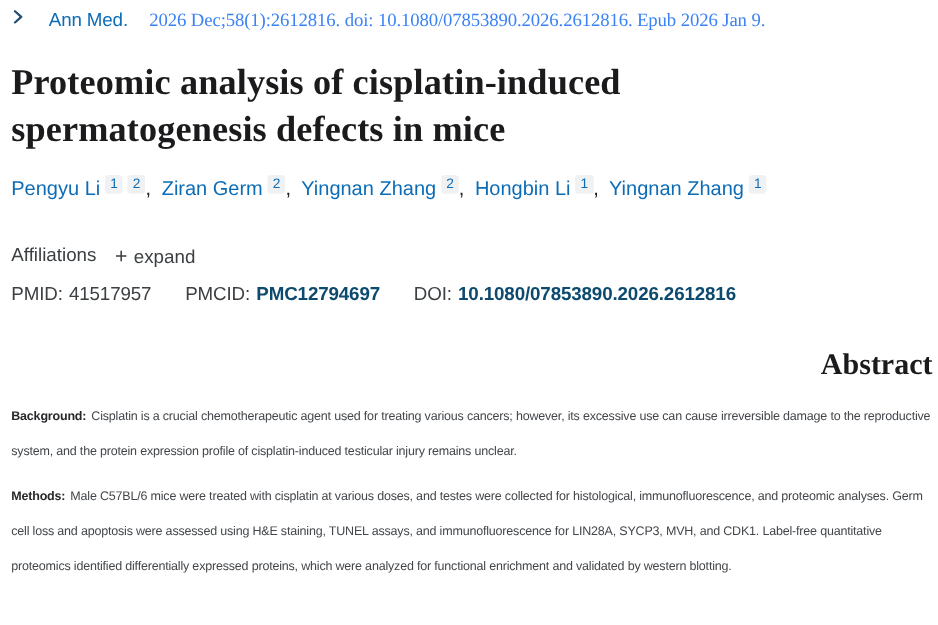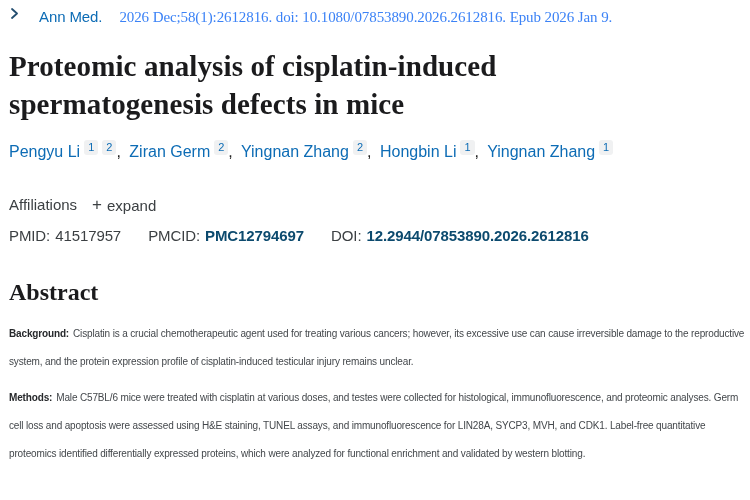--- a/index.html
+++ b/index.html
@@ -53,21 +53,21 @@
   
   .ids { margin:11px 0 0 0; display:flex; font-size:15px; line-height:19px; color:#3c4043; letter-spacing:-0.1px; }
   .ids .group { margin-right:27px; }
   .ids .label { margin-right:5px; }
   .id-link { color:#0c4a6e; text-decoration:none; cursor:pointer;font-weight:bold; }
 
   
   h2.abstract-h {
     margin:32px 0 0 0;
     font-family:"Liberation Serif", serif;
-    font-size:24px; line-height:30px; font-weight:700; color:#1b1b1d;
+    font-size:24px; line-height:30px; font-weight:700; color:#1b1b1d;text-align:right;
   }
   p.para {
     margin:13px 0 0 0; max-width:744px;
     font-size:10px; line-height:28px; letter-spacing:-0.15px;
     color:#43474b;
   }
   p.para.second { margin-top:8px; }
   p.para b { color:#26282b; font-weight:700; margin-right:4px; }
 </style>
 </head>
@@ -104,21 +104,21 @@
   </div>
 
   <div class="ids">
     <span class="group">
       <span class="label">PMID:</span><span>41517957</span>
     </span>
     <span class="group">
       <span class="label">PMCID:</span><a class="id-link">PMC12794697</a>
     </span>
     <span class="group">
-      <span class="label">DOI:</span><a class="id-link">12.2944/07853890.2026.2612816</a>
+      <span class="label">DOI:</span><a class="id-link">10.1080/07853890.2026.2612816</a>
     </span>
   </div>
 
   <h2 class="abstract-h">Abstract</h2>
 
   <p class="para"><b>Background:</b><span>Cisplatin is a crucial chemotherapeutic agent used for treating various cancers; however, its excessive use can cause irreversible damage to the reproductive system, and the protein expression profile of cisplatin-induced testicular injury remains unclear.</span></p>
 
   <p class="para second"><b>Methods:</b><span>Male C57BL/6 mice were treated with cisplatin at various doses, and testes were collected for histological, immunofluorescence, and proteomic analyses. Germ cell loss and apoptosis were assessed using H&amp;E staining, TUNEL assays, and immunofluorescence for LIN28A, SYCP3, MVH, and CDK1. Label-free quantitative proteomics identified differentially expressed proteins, which were analyzed for functional enrichment and validated by western blotting.</span></p>
 
 </div>

